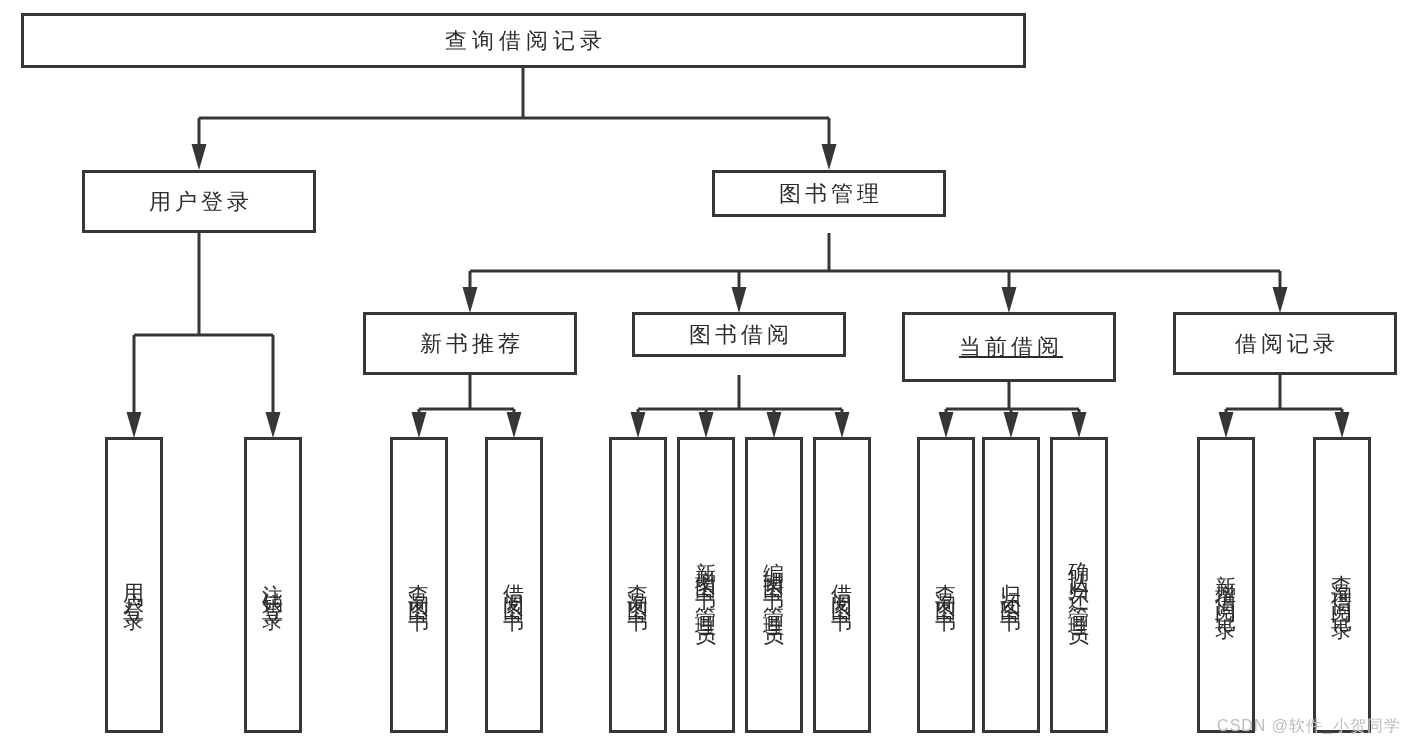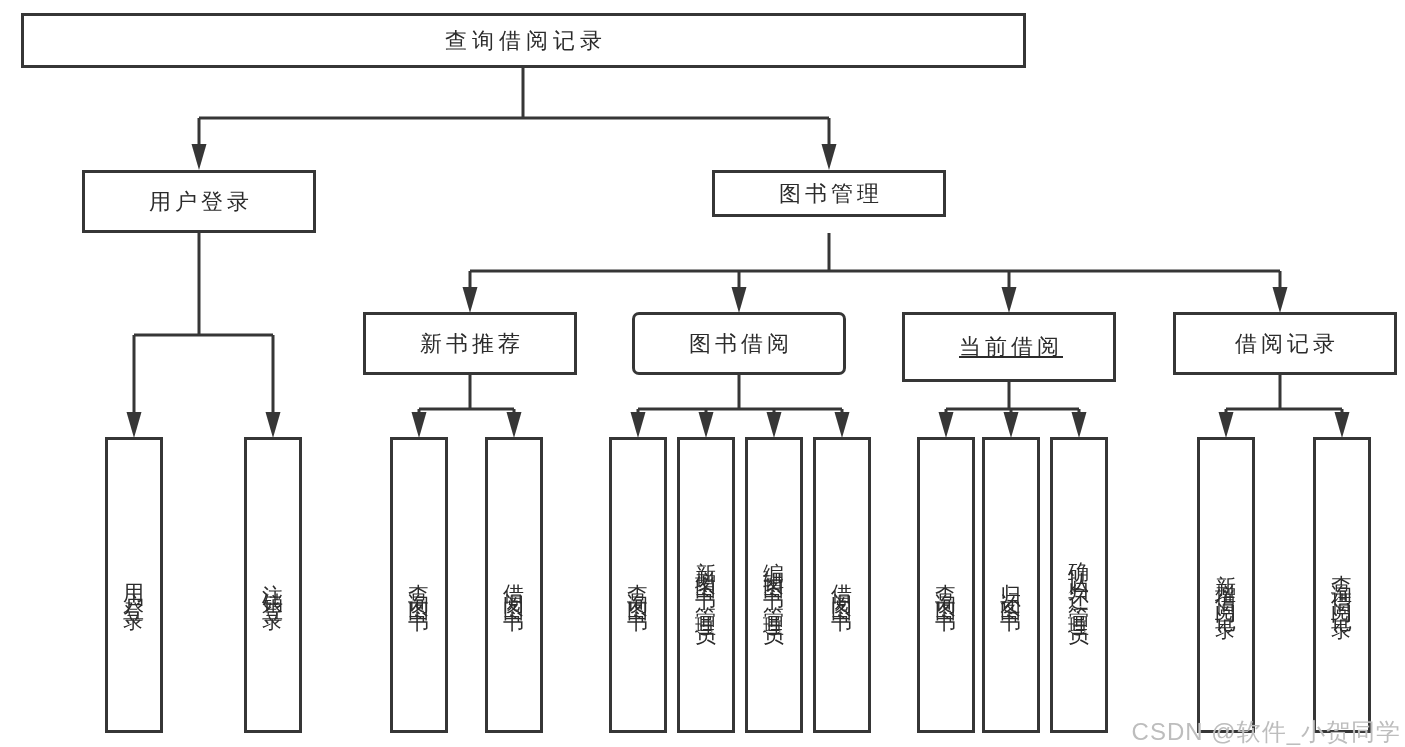--- a/index.html
+++ b/index.html
@@ -20,21 +20,21 @@
   .hlabel span {
     font-size:22px; letter-spacing:4px; text-indent:4px; white-space:nowrap;
   }
   .root span { font-size:22px; letter-spacing:5px; text-indent:5px; }
   .leaf span {
     writing-mode:vertical-rl; text-orientation:mixed;
     font-size:21px; letter-spacing:9px; line-height:1;
   }
   #watermark {
     position:absolute; top:716px; right:4px; z-index:5;
-    font-size:24px; letter-spacing:1px; white-space:nowrap;
+    font-size:16px; letter-spacing:1px; white-space:nowrap;
     color:var(--watermark,#bdbdbd);
     text-shadow:0 0 1px rgba(255,255,255,.6);
   }
 </style>
 </head>
 <body>
 
 <div id="canvas">
 
   <svg id="connectors" viewBox="0 0 1405 747" xmlns="http://www.w3.org/2000/svg">
@@ -73,21 +73,21 @@
   <div class="box hlabel" style="left:82px; top:170px; width:234px; height:63px;">
     <span>用户登录</span>
   </div>
   <div class="box hlabel" style="left:712px; top:170px; width:234px; height:47px;">
     <span>图书管理</span>
   </div>
 
   <div class="box hlabel" style="left:363px; top:312px; width:214px; height:63px;">
     <span>新书推荐</span>
   </div>
-  <div class="box hlabel" style="left:632px; top:312px; width:214px; height:63px;border-radius:7px;">
+  <div class="box hlabel" style="left:632px; top:312px; width:214px; height:45px;">
     <span>图书借阅</span>
   </div>
   <div class="box hlabel" style="left:902px; top:312px; width:214px; height:70px;text-decoration:underline;">
     <span>当前借阅</span>
   </div>
   <div class="box hlabel" style="left:1173px; top:312px; width:224px; height:63px;">
     <span>借阅记录</span>
   </div>
 
   <div class="box leaf" style="left:105px; top:437px; width:58px; height:296px;">

